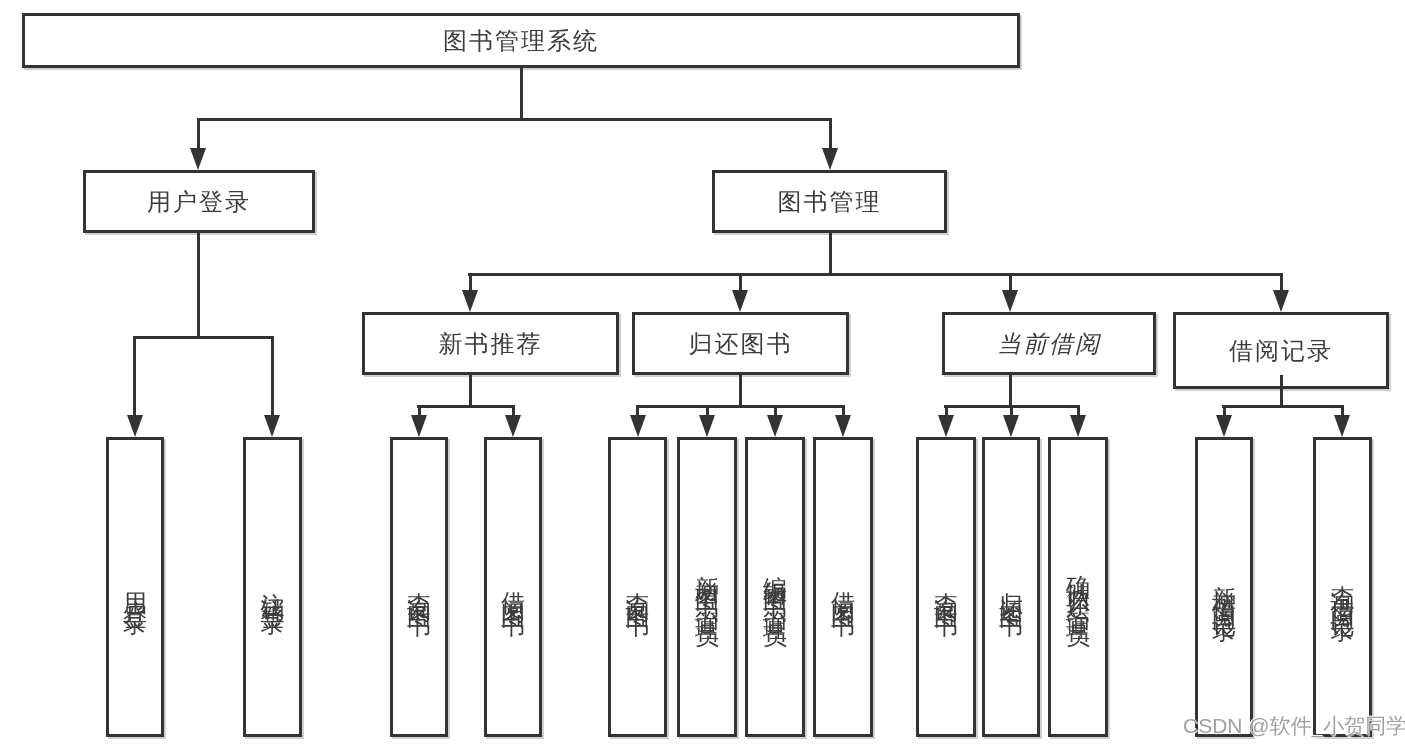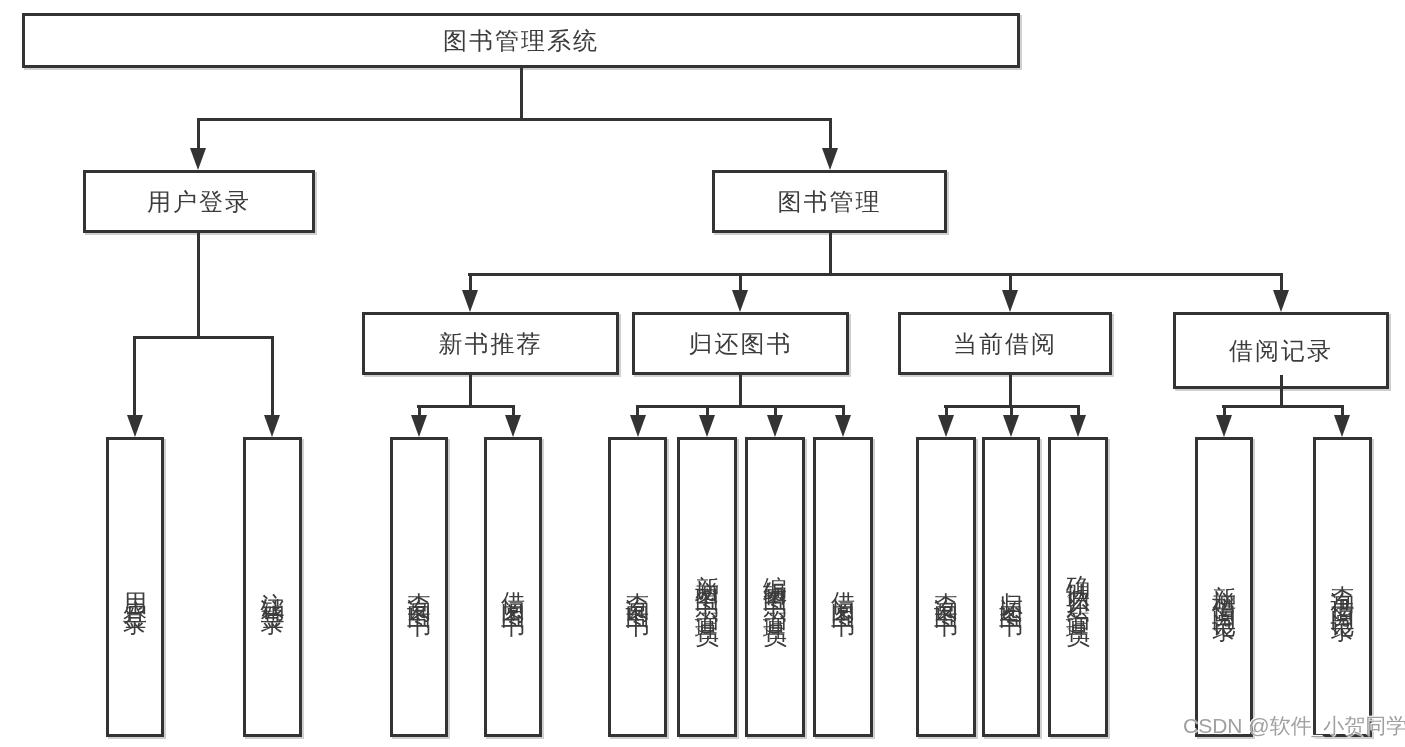--- a/index.html
+++ b/index.html
@@ -104,21 +104,21 @@
   <div class="arrow-down" style="left:462px; top:290px;"></div>
   <div class="vline" style="left:739px; top:273px; height:17px;"></div>
   <div class="arrow-down" style="left:732px; top:290px;"></div>
   <div class="vline" style="left:1009px; top:273px; height:17px;"></div>
   <div class="arrow-down" style="left:1002px; top:290px;"></div>
   <div class="vline" style="left:1280px; top:273px; height:17px;"></div>
   <div class="arrow-down" style="left:1273px; top:290px;"></div>
 
   <div class="box hbox" style="left:362px; top:312px; width:257px; height:63px;">新书推荐</div>
   <div class="box hbox" style="left:632px; top:312px; width:217px; height:63px;">归还图书</div>
-  <div class="box hbox" style="left:898px; top:312px; width:214px; height:63px;">当前借阅</div>
+  <div class="box hbox" style="left:942px; top:312px; width:214px; height:63px;font-style:italic;">当前借阅</div>
   <div class="box hbox" style="left:1173px; top:312px; width:216px; height:77px;">借阅记录</div>
 
   <div class="vline" style="left:469px; top:375px; height:30px;"></div>
   <div class="hline" style="left:417px; top:405px; width:98px;"></div>
   <div class="vline" style="left:418px; top:405px; height:12px;"></div>
   <div class="arrow-down" style="left:411px; top:415px;"></div>
   <div class="vline" style="left:512px; top:405px; height:12px;"></div>
   <div class="arrow-down" style="left:505px; top:415px;"></div>
 
   <div class="box vbox" style="left:390px; top:437px; width:58px; height:300px;">查询图书</div>

